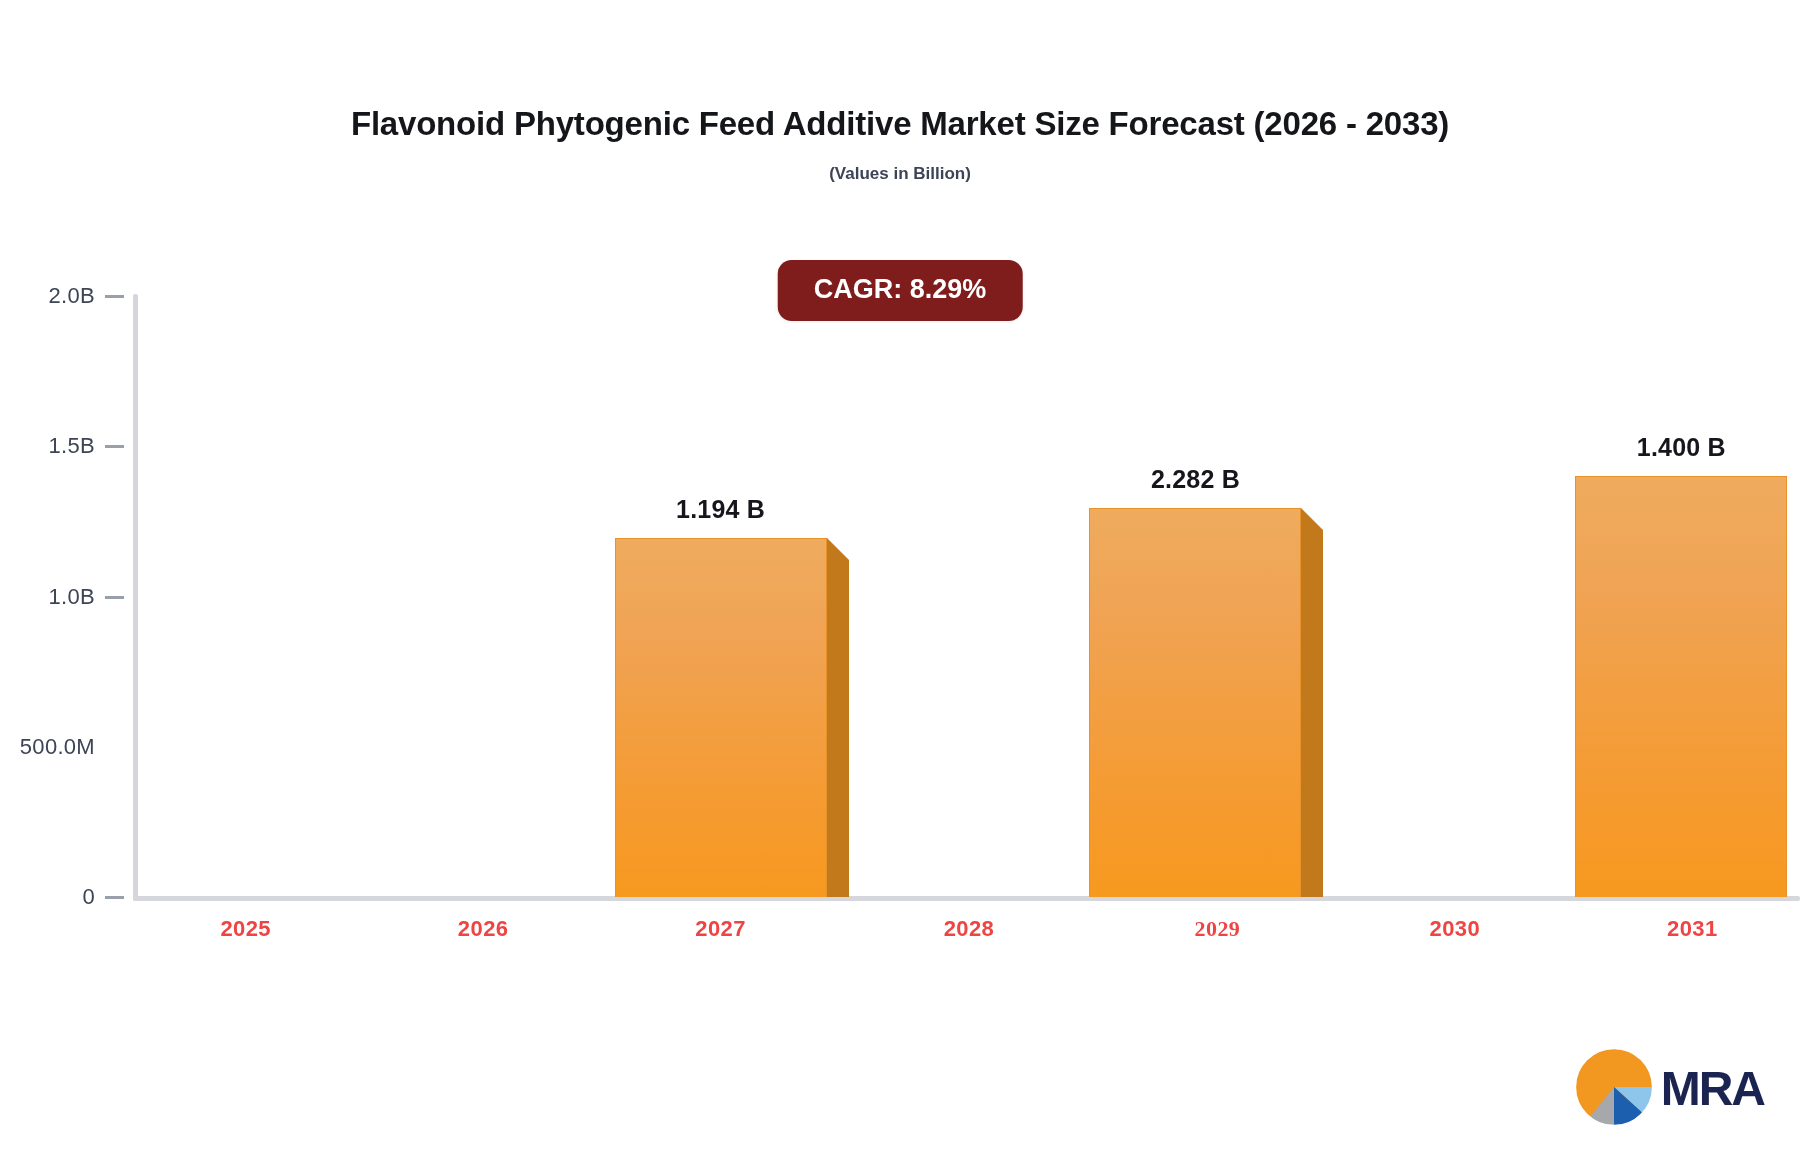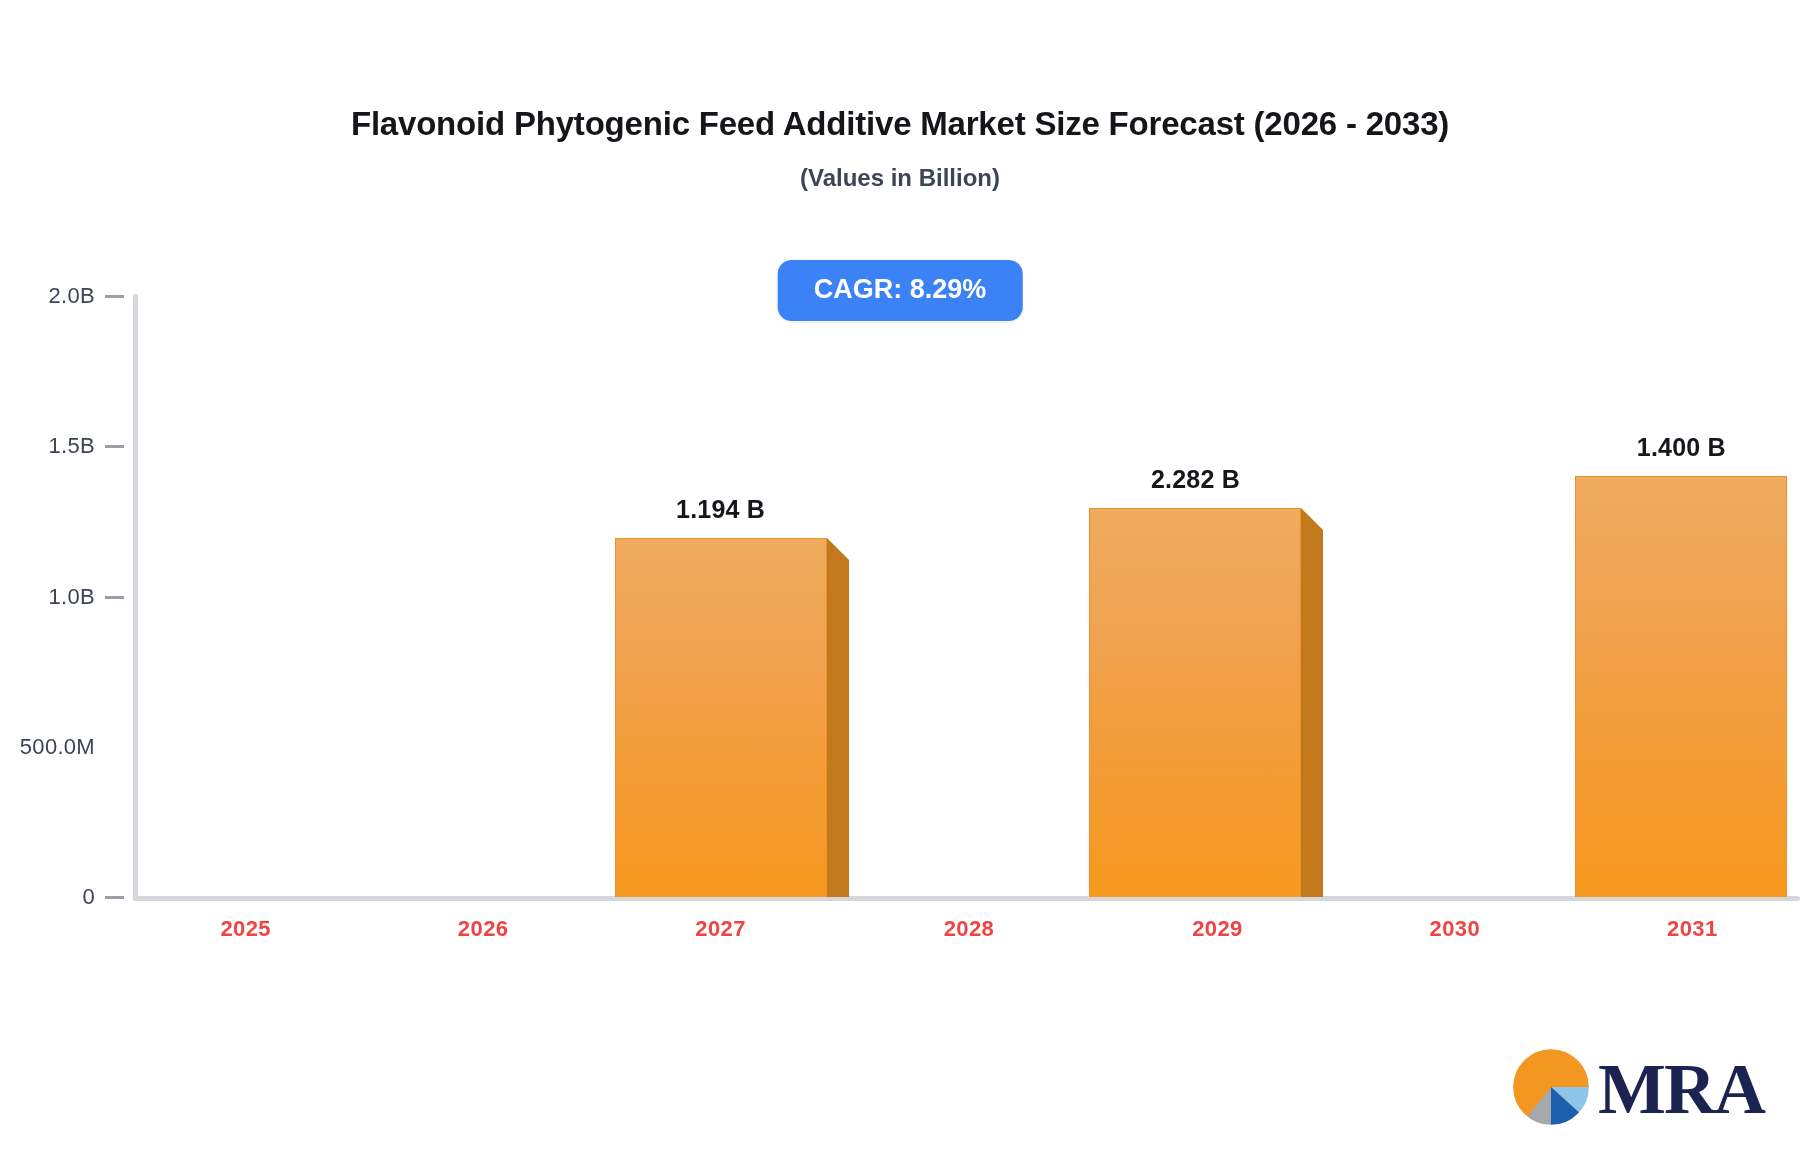--- a/index.html
+++ b/index.html
@@ -30,33 +30,33 @@
   }
   .chart-title {
     font-size: 33px;
     font-weight: 700;
     color: #15161a;
     letter-spacing: -0.2px;
     line-height: 1.2;
   }
   .chart-subtitle {
     margin-top: 20px;
-    font-size: 24px;
+    font-size: 17px;
     font-weight: 600;
     color: #3d4456;
     line-height: 1.2;
   }
 
   
   .cagr-badge {
     position: absolute;
     top: 260px;
     left: 50%;
     transform: translateX(-50%);
-    background: #3b82f6;
+    background: #7f1d1d;
     color: #ffffff;
     font-size: 27px;
     font-weight: 700;
     padding: 14px 36px 16px 36px;
     border-radius: 14px;
     white-space: nowrap;
     box-shadow: 0 1px 3px rgba(0,0,0,0.07);
     line-height: 1.15;
   }
 
@@ -151,22 +151,22 @@
   
   .logo {
     position: absolute;
     right: 36px;
     bottom: 22px;
     display: flex;
     align-items: center;
     gap: 4px;
   }
   .logo-text {
-    font-family: Liberation Serif, serif;
-    font-size: 72px;
+    font-family: Liberation Sans, sans-serif;
+    font-size: 48px;
     font-weight: 700;
     color: #1b2450;
     letter-spacing: -2px;
     line-height: 1;
   }
 </style>
 </head>
 <body>
 
 <div id="chart-root">
@@ -213,21 +213,21 @@
       <div class="bar-slot" style="left: 949.714px; width: 237.429px;"></div>
       <div class="bar-slot" style="left: 1187.14px; width: 237.429px;"></div>
       <div class="bar-slot" style="left: 1424.57px; width: 237.429px;"></div>
     </div>
 
   <div id="xtick-host">
       <div class="xtick-label" style="left: 139.714px; width: 212px;">2025</div>
       <div class="xtick-label" style="left: 377.143px; width: 212px;">2026</div>
       <div class="xtick-label" style="left: 614.571px; width: 212px;">2027</div>
       <div class="xtick-label" style="left: 863px; width: 212px;">2028</div>
-      <div class="xtick-label" style="left: 1111.43px; width: 212px;">2029</div>
+      <div class="xtick-label" style="left: 1111.43px; width: 212px; font-family: Liberation Serif, serif;">2029</div>
       <div class="xtick-label" style="left: 1348.86px; width: 212px;">2030</div>
       <div class="xtick-label" style="left: 1586.29px; width: 212px;">2031</div>
     </div>
 
   <div class="logo">
     <span>
       <svg width="86" height="86" viewBox="0 0 100 100" aria-hidden="true">
         <circle cx="50" cy="50" r="45" fill="#F2971F"></circle>
         <path d="M50 50 L95 50 A45 45 0 0 1 83 80 Z" fill="#8EC6EB"></path>
         <path d="M50 50 L83 80 A45 45 0 0 1 50 95 Z" fill="#1B5FAE"></path>

